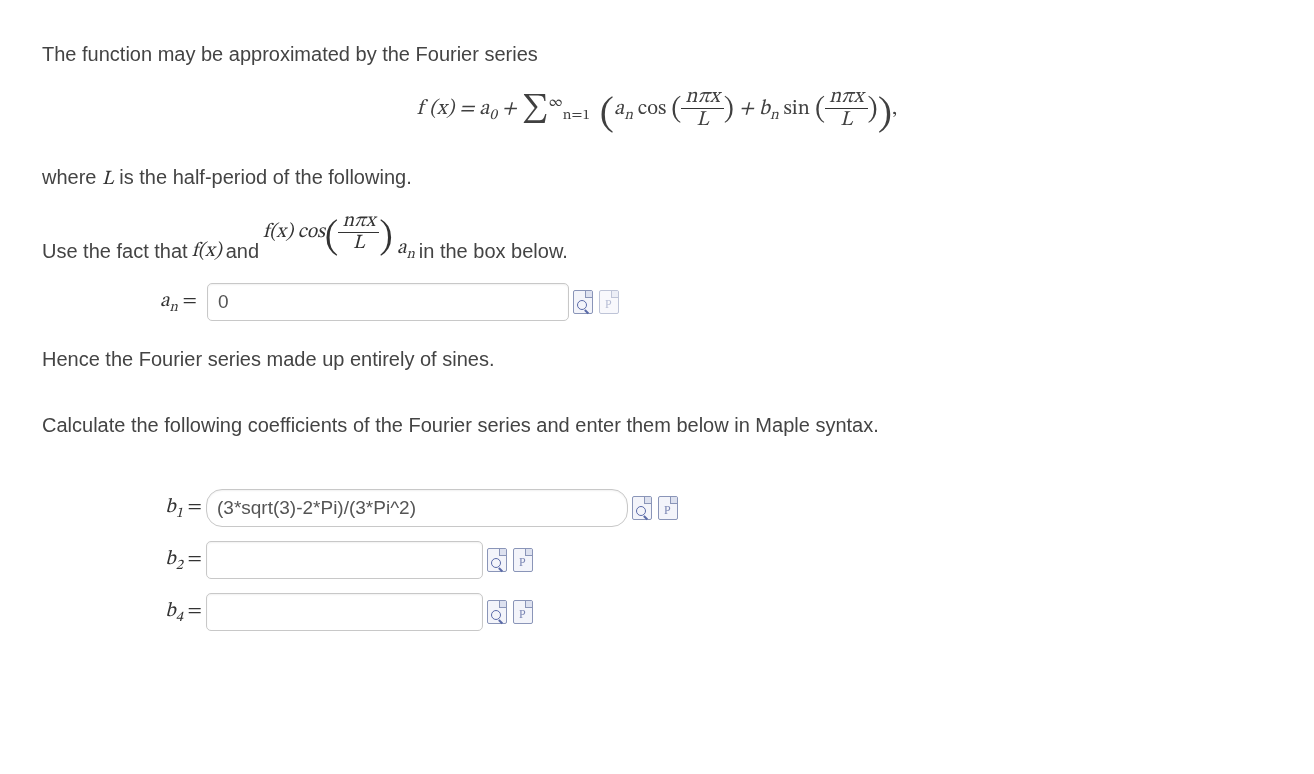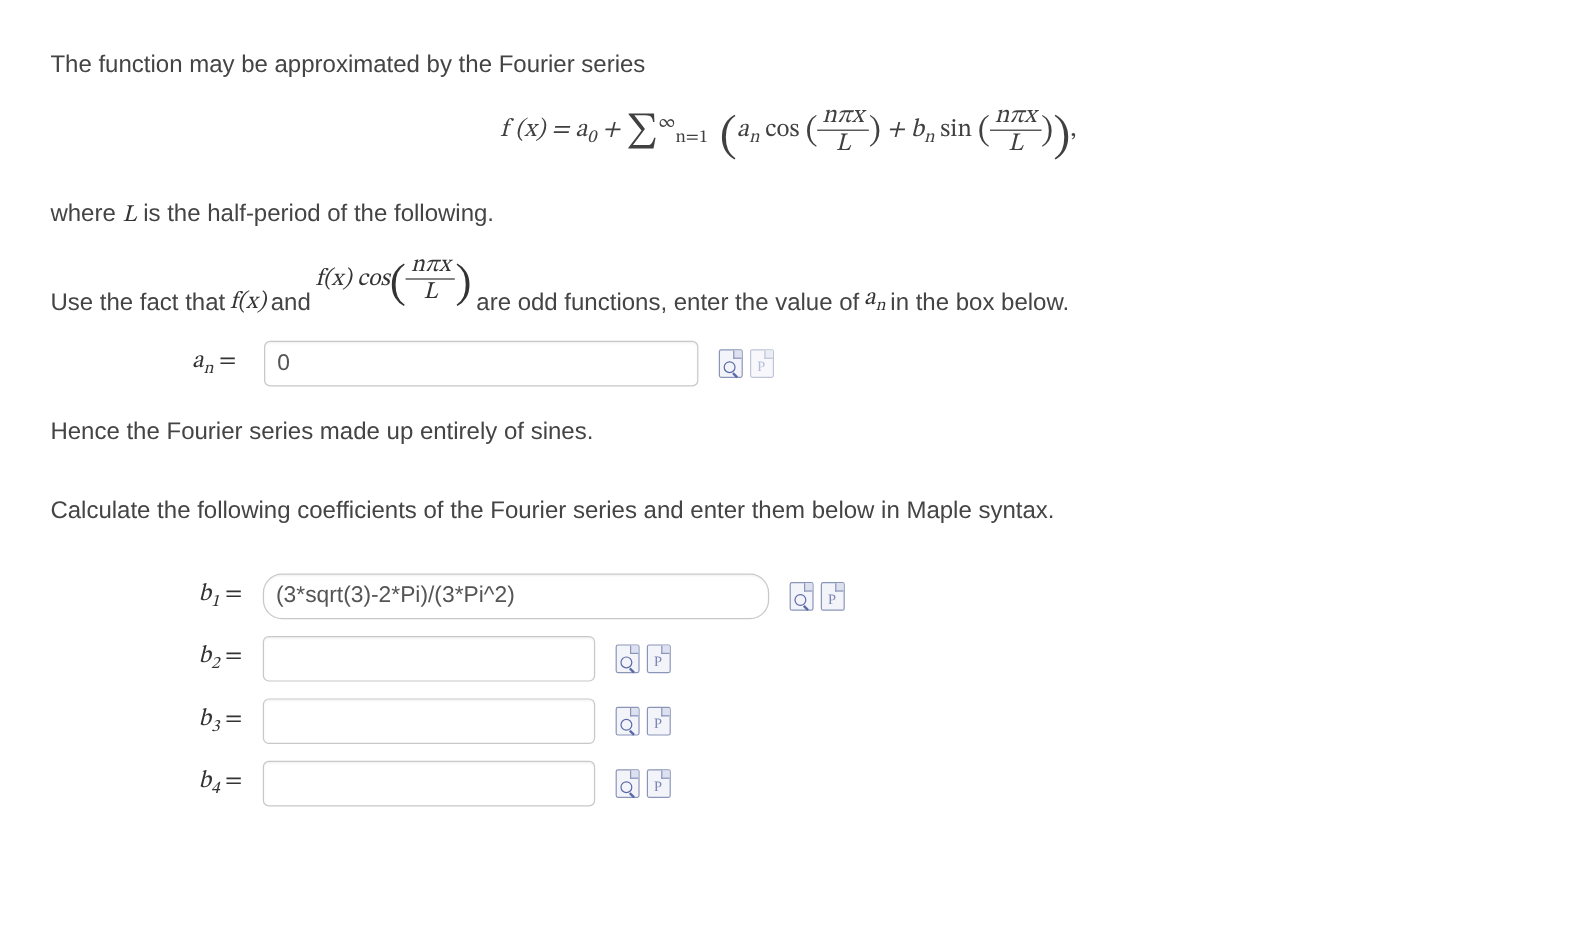--- a/index.html
+++ b/index.html
@@ -25,21 +25,21 @@
     color: #404040;
   }
   .mtext {
     font-family: "STIX Two Math", "Cambria Math", "Times New Roman", serif;
     font-style: italic;
     color: #333;
   }
   .row {
     display: flex;
     align-items: center;
-    gap: 17px;
+    gap: 4px;
     margin: 14px 0;
   }
   .label-col {
     width: 155px;
     text-align: right;
     padding-right: 6px;
   }
   .input {
     font-family: Arial, sans-serif;
     font-size: 19px;
@@ -147,21 +147,20 @@
     <span>where </span><span class="mtext">L</span><span> is the half-period of the following.</span>
   </p>
 
   <p style="display:flex;align-items:flex-end;flex-wrap:wrap;gap:4px;">
     <span>Use the fact that </span>
     <span class="mtext">f(x)</span>
     <span> and </span>
     <span class="mtext">
       <span>f(x) cos</span><span class="bigparen">(</span><span class="frac"><span class="num">nπx</span><span class="den">L</span></span><span class="bigparen">)</span>
     </span>
-    <span> are odd functions, enter the value of </span>
     <span class="mtext"><span>a</span><sub>n</sub></span>
     <span> in the box below.</span>
   </p>
 
   <div class="row">
     <div class="label-col mtext">
       <span>a</span><sub>n</sub> <span class="up">=</span>
     </div>
     <input class="input w-an" value="0" style="">
     <span class="icons">
@@ -169,21 +168,21 @@
           <span class="handle"></span>
         </span>
       <span class="icon-btn icon-help disabled"></span>
     </span>
   </div>
 
   <p class="gap-top">Hence the Fourier series made up entirely of sines.</p>
 
   <p class="gap-top2">Calculate the following coefficients of the Fourier series and enter them below in Maple syntax.</p>
 
-  <div class="bindent" style="margin-top:38px;">
+  <div class="bindent" style="margin-top:50px;">
 
     <div class="row">
       <div class="mtext" style="width:60px;text-align:right;">
         <span>b</span><sub>1</sub> <span class="up">=</span>
       </div>
       <input class="input w-b1" value="(3*sqrt(3)-2*Pi)/(3*Pi^2)" style="">
       <span class="icons">
         <span class="icon-btn icon-preview">
             <span class="handle"></span>
           </span>
@@ -197,32 +196,20 @@
       </div>
       <input class="input w-b" value="" style="">
       <span class="icons">
         <span class="icon-btn icon-preview">
             <span class="handle"></span>
           </span>
         <span class="icon-btn icon-help"></span>
       </span>
     </div>
 
-    <div class="row">
-      <div class="mtext" style="width:60px;text-align:right;">
-        <span>b</span><sub>3</sub> <span class="up">=</span>
-      </div>
-      <input class="input w-b" value="" style="">
-      <span class="icons">
-        <span class="icon-btn icon-preview">
-            <span class="handle"></span>
-          </span>
-        <span class="icon-btn icon-help"></span>
-      </span>
-    </div>
 
     <div class="row">
       <div class="mtext" style="width:60px;text-align:right;">
         <span>b</span><sub>4</sub> <span class="up">=</span>
       </div>
       <input class="input w-b" value="" style="">
       <span class="icons">
         <span class="icon-btn icon-preview">
             <span class="handle"></span>
           </span>

